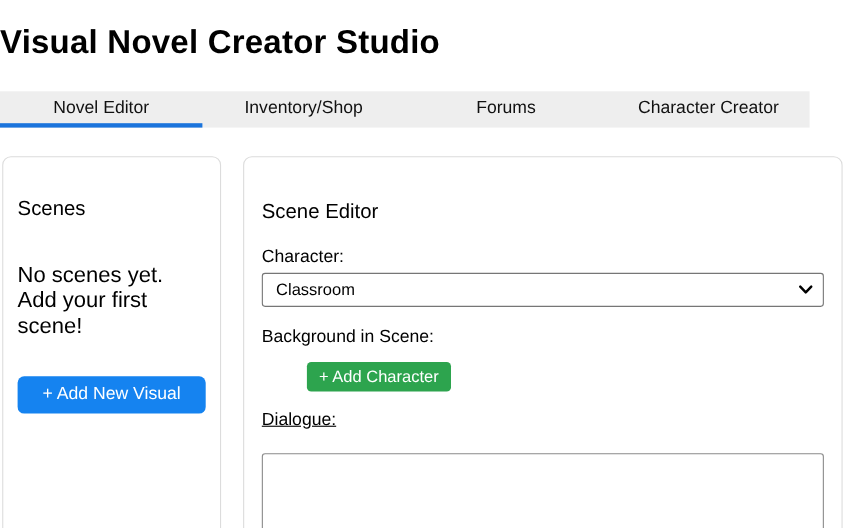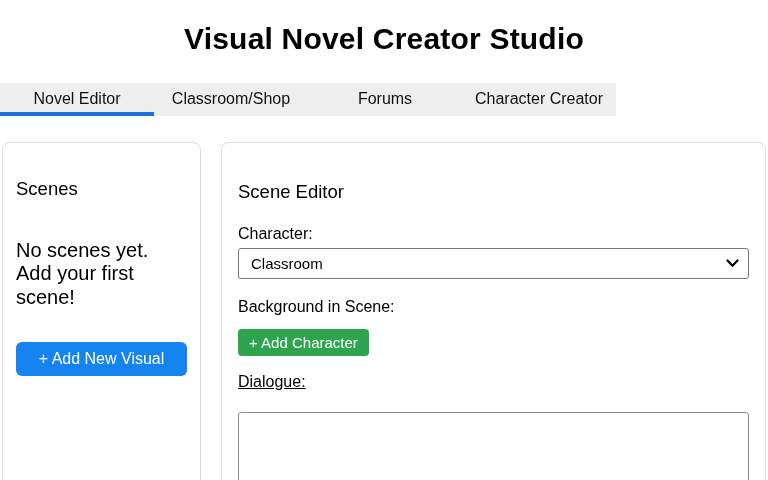--- a/index.html
+++ b/index.html
@@ -7,29 +7,29 @@
     width: 768px; height: 480px;
     margin: 0; padding: 0;
     overflow: hidden;
     background: #ffffff;
     font-family: "Liberation Sans", sans-serif;
     color: #000;
   }
   
   h1.page-title {
     margin: 22px 0 0;
-    text-align: center;
+    text-align: left;
     font-size: 30px;
     font-weight: bold;
     letter-spacing: 0.2px;
   }
   
   nav.tab-bar {
     margin-top: 27px;
-    width: 616px;
+    width: 736px;
     background: #eeeeee;
     display: grid;
     grid-template-columns: repeat(4, 1fr);
   }
   .tab {
     appearance: none;
     background: transparent;
     border: none;
     border-bottom: 4px solid transparent;
     padding: 7px 0 4px;
@@ -105,20 +105,21 @@
   .btn-success {
     display: inline-block;
     padding: 5px 11px;
     background: #2da44e;
     color: #fff;
     border: none;
     border-radius: 4px;
     font-family: inherit;
     font-size: 15px;
     cursor: pointer;
+    margin-left: 41px;
   }
   textarea.dialogue {
     display: block;
     width: 100%;
     height: 150px;
     border: 1px solid #8a8a8a;
     border-radius: 3px;
     resize: both;
     font-family: inherit;
     font-size: 15px;
@@ -126,21 +127,21 @@
     background: #fff;
   }
 </style>
 </head>
 <body>
 
 <h1 class="page-title">Visual Novel Creator Studio</h1>
 
 <nav class="tab-bar">
   <button class="tab active">Novel Editor</button>
-  <button class="tab">Classroom/Shop</button>
+  <button class="tab">Inventory/Shop</button>
   <button class="tab">Forums</button>
   <button class="tab">Character Creator</button>
 </nav>
 
 <main class="panels">
 
   <section class="card scenes-panel">
     <h3 class="card-title">Scenes</h3>
     <p class="empty-message">No scenes yet. Add your first scene!</p>
     <button class="btn-primary">+ Add New Visual</button>

